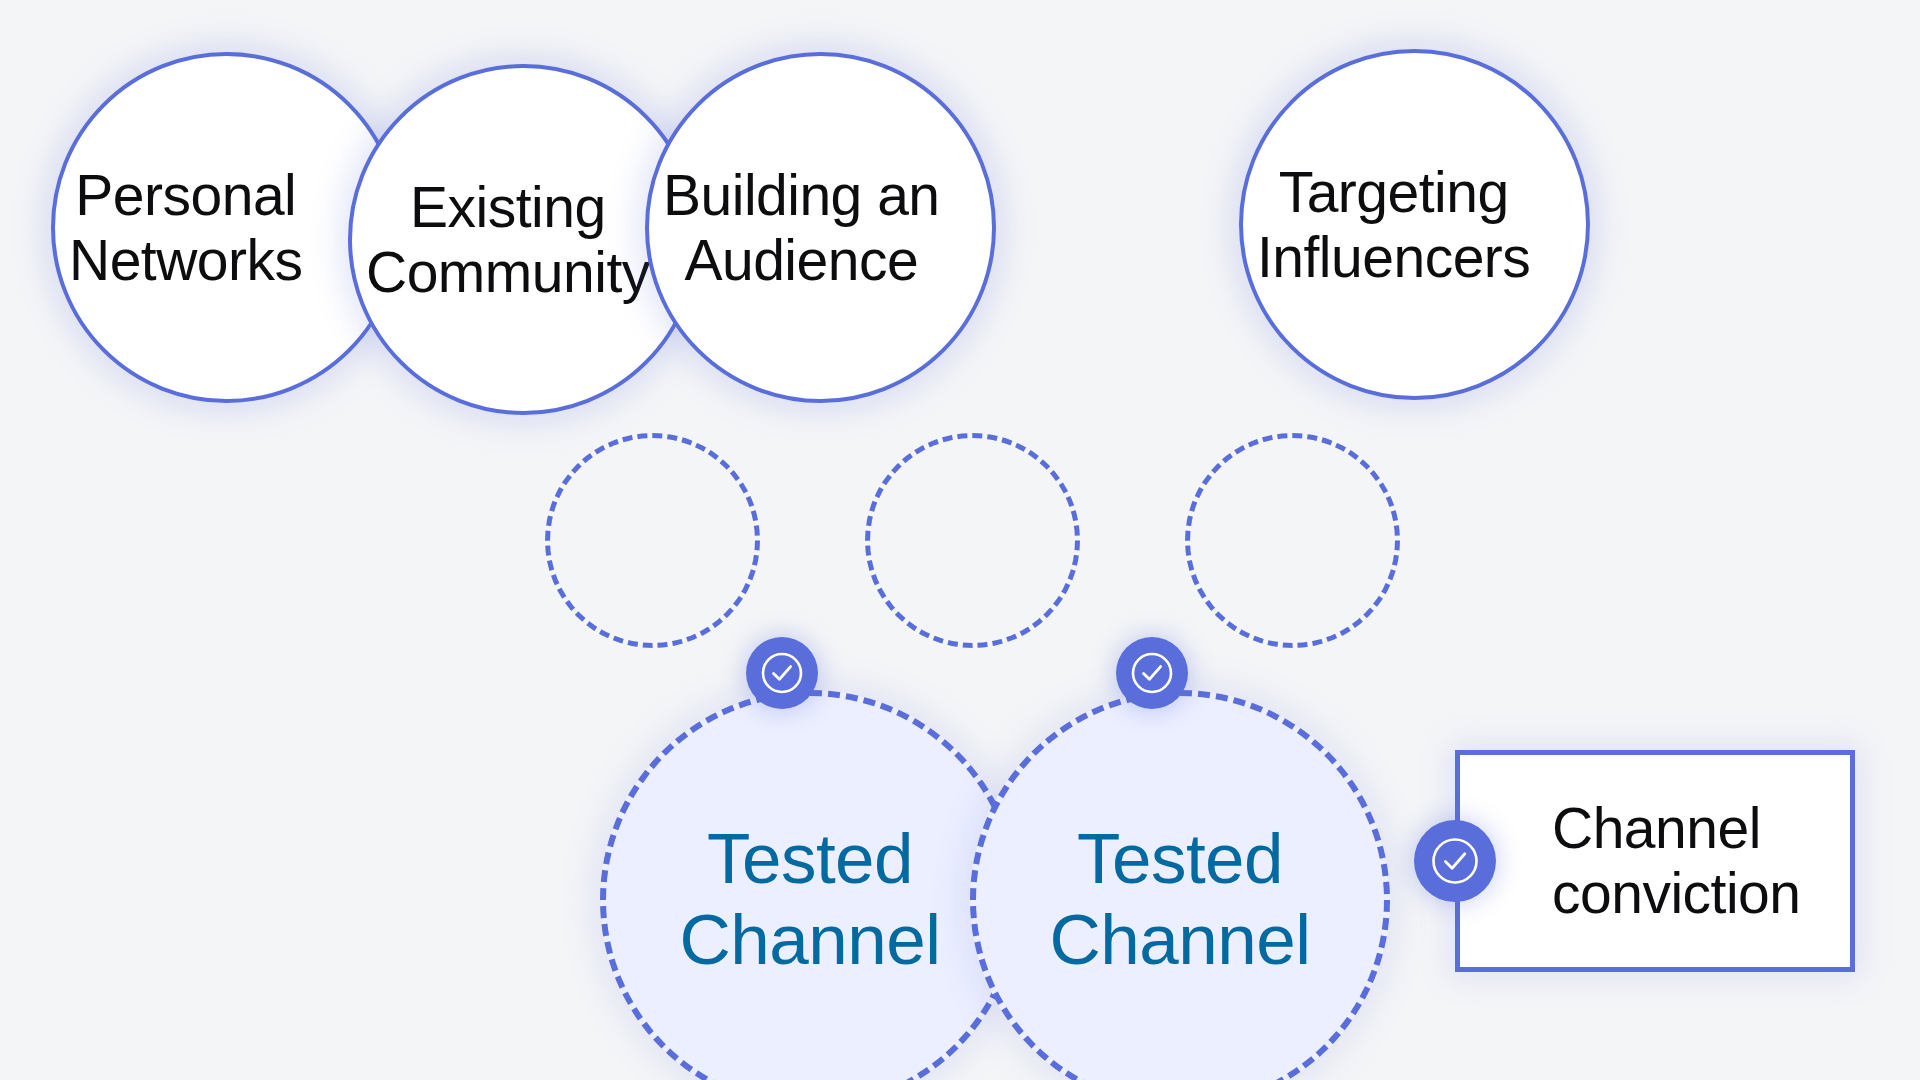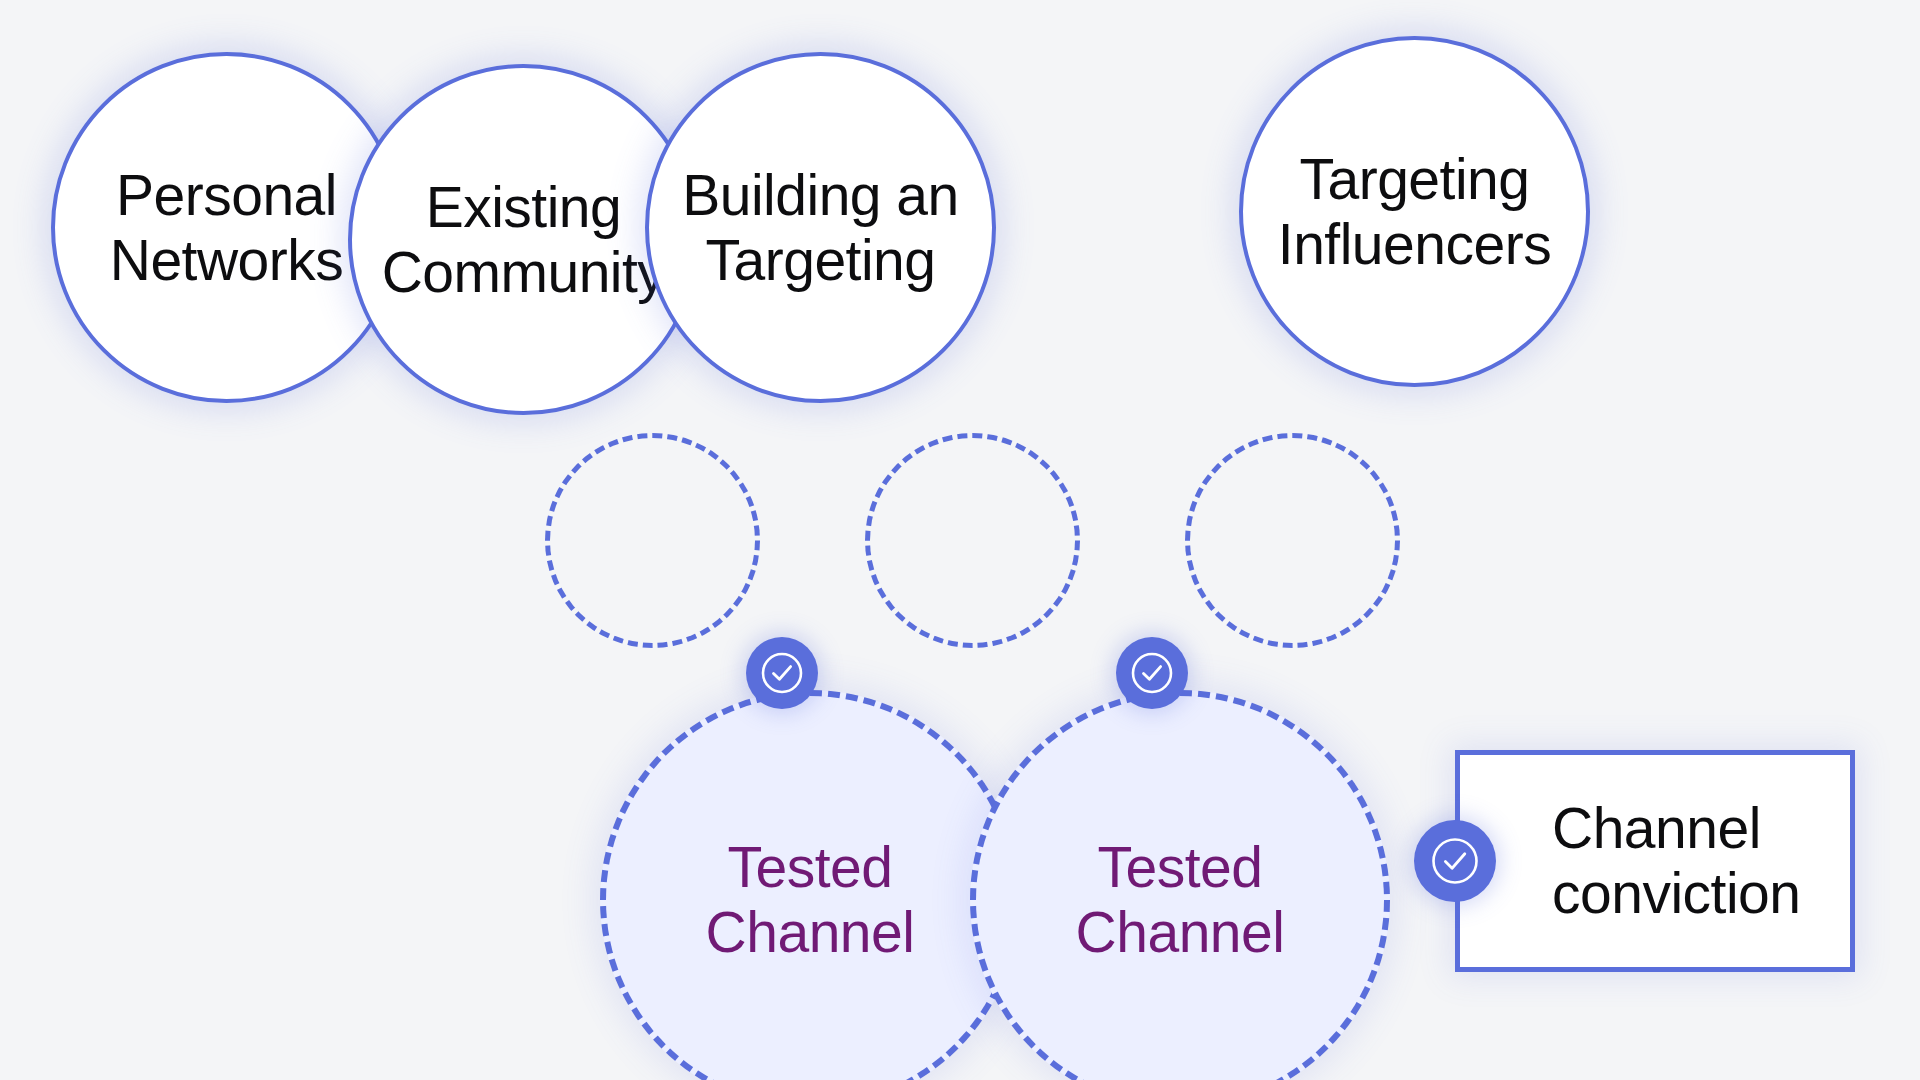--- a/index.html
+++ b/index.html
@@ -26,21 +26,20 @@
   .channel-circle {
     position: absolute;
     width: 351px;
     height: 351px;
     border-radius: 50%;
     background: #ffffff;
     border: 4px solid #5a6edb;
     box-sizing: border-box;
     display: flex;
     align-items: center;
-    justify-content: center;
     text-align: center;
     box-shadow: 0 0 34px 6px rgba(90,110,219,0.20);
     z-index: 3;
   }
   .channel-circle .label {
     font-size: 57px;
     line-height: 1.14;
     color: #0d0d0f;
     letter-spacing: -0.5px;
     white-space: pre-line;
@@ -69,23 +68,23 @@
     border: 6px dashed #5a6edb;
     box-sizing: border-box;
     display: flex;
     align-items: center;
     justify-content: center;
     text-align: center;
     box-shadow: 0 0 34px 8px rgba(90,110,219,0.12);
     z-index: 2;
   }
   .tested-circle .label {
-    font-size: 57px;
+    font-size: 71px;
     line-height: 1.14;
-    color: #701a75;
+    color: #0369a1;
     letter-spacing: -0.5px;
     white-space: pre-line;
   }
 
   
   .check-badge {
     position: absolute;
     border-radius: 50%;
     background: #5a6edb;
     display: flex;
@@ -130,25 +129,25 @@
 Networks</span>
   </div>
 
   <div class="channel-circle" style="left:348px; top:64px;">
     <span class="label">Existing
 Community</span>
   </div>
 
   <div class="channel-circle" style="left:645px; top:52px;">
     <span class="label">Building an
-Targeting</span>
+Audience</span>
   </div>
 
 
-  <div class="channel-circle" style="left:1239px; top:36px;">
+  <div class="channel-circle" style="left:1239px; top:49px;">
     <span class="label">Targeting
 Influencers</span>
   </div>
 
   <div class="empty-circle" style="left:545px; top:433px;"></div>
   <div class="empty-circle" style="left:865px; top:433px;"></div>
   <div class="empty-circle" style="left:1185px; top:433px;"></div>
 
   <div class="tested-circle" style="left:600px; top:690px;">
     <span class="label">Tested

